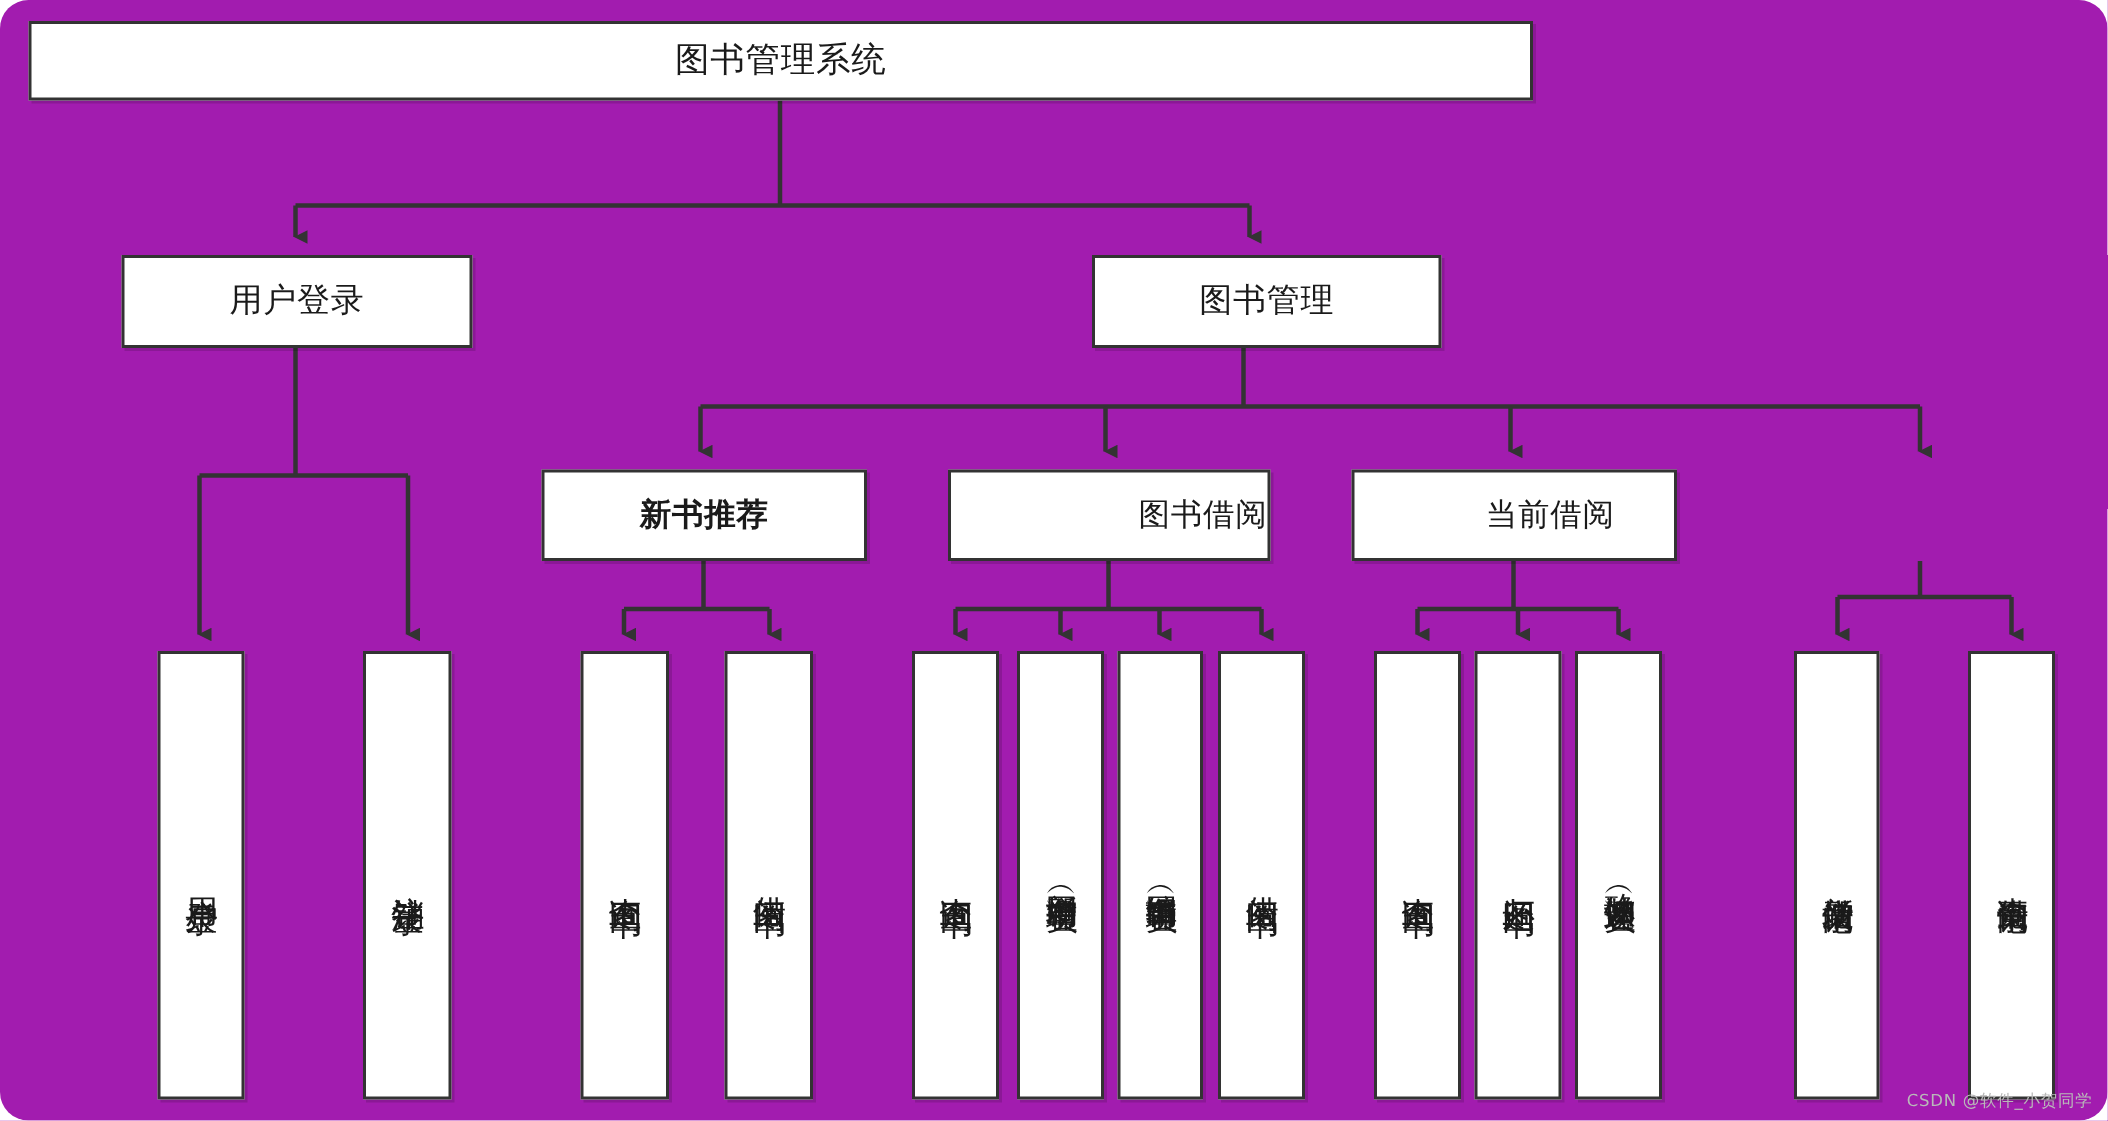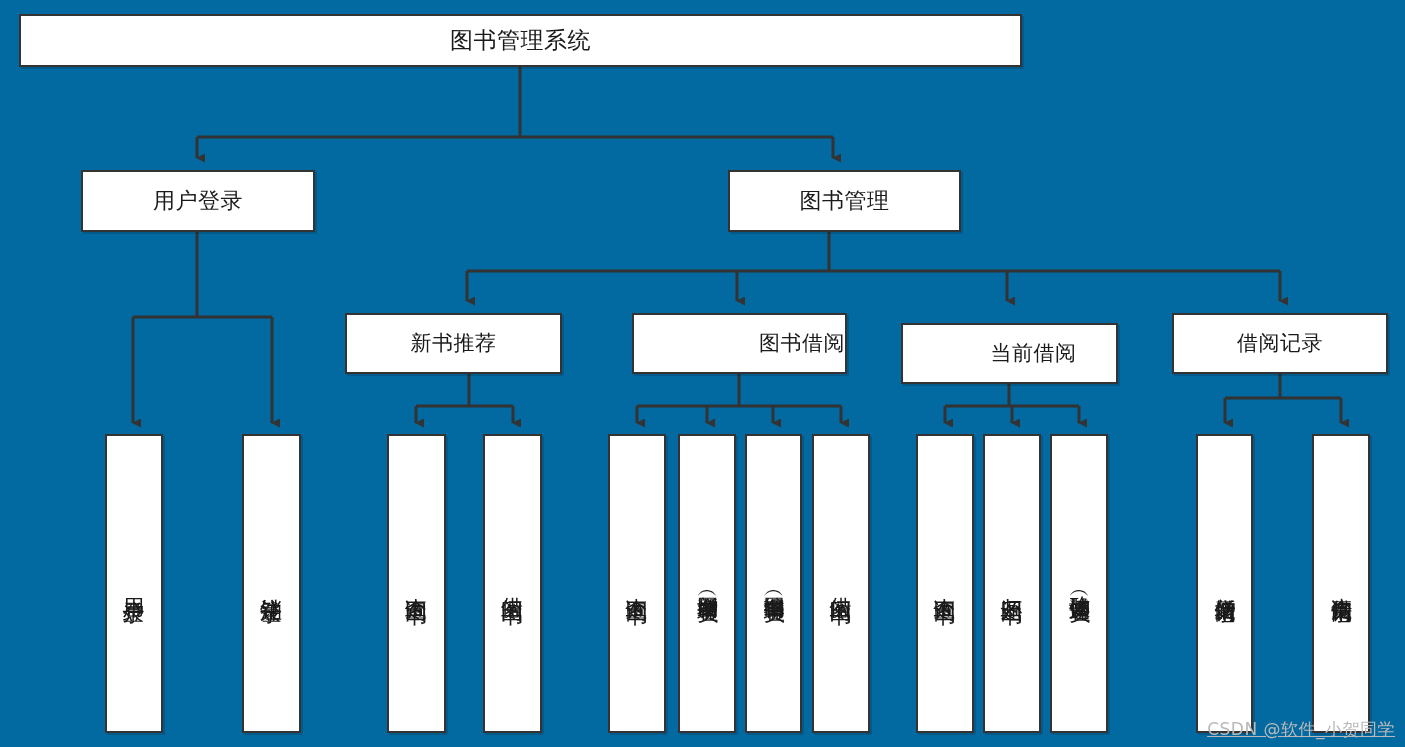--- a/index.html
+++ b/index.html
@@ -7,22 +7,23 @@
     padding: 0;
     background: #ffffff;
   }
   body {
     font-family: "DejaVu Sans", "Liberation Sans", sans-serif;
   }
   #canvas {
     position: relative;
     width: 1405px;
     height: 747px;
-    background: #0369a1;
+    background: #a21caf;
     overflow: hidden;
+    border-radius: 19px;
   }
   #diagram-svg {
     position: absolute;
     left: 0;
     top: 0;
   }
   .node {
     position: absolute;
     box-sizing: border-box;
     border: 2px solid #333333;
@@ -55,26 +56,25 @@
     white-space: nowrap;
   }
   .leaf.tall .node-label {
     font-size: 21px;
     letter-spacing: 1px;
   }
   #watermark {
     position: absolute;
     right: 10px;
     bottom: 6px;
-    font-size: 17px;
+    font-size: 11px;
     color: #b9b9b9;
     letter-spacing: 0.5px;
     white-space: nowrap;
     font-family: "DejaVu Sans", "Liberation Sans", sans-serif;
-    text-decoration: underline;
   }
 </style>
 </head>
 <body>
 
 <div id="canvas">
 
   <svg id="diagram-svg" width="1405" height="747">
     <defs>
       <marker id="arrowhead" markerWidth="9" markerHeight="9" refX="4.5" refY="8" orient="auto" markerUnits="userSpaceOnUse">
@@ -129,31 +129,28 @@
     <span class="node-label">图书管理系统</span>
   </div>
 
   <div class="node level1" style="left:81px; top:170px; width:234px; height:62px;">
     <span class="node-label">用户登录</span>
   </div>
   <div class="node level1" style="left:712px; top:170px; width:233px; height:62px;margin-left:16px;">
     <span class="node-label">图书管理</span>
   </div>
 
-  <div class="node level2" style="left:345px; top:313px; width:217px; height:61px;">
+  <div class="node level2" style="left:361px; top:313px; width:217px; height:61px;font-weight:bold;">
     <span class="node-label">新书推荐</span>
   </div>
   <div class="node level2" style="left:632px; top:313px; width:215px; height:61px;justify-content:flex-end;">
     <span class="node-label">图书借阅</span>
   </div>
-  <div class="node level2" style="left:901px; top:323px; width:217px; height:61px;padding-left:48px;">
+  <div class="node level2" style="left:901px; top:313px; width:217px; height:61px;padding-left:48px;">
     <span class="node-label">当前借阅</span>
-  </div>
-  <div class="node level2" style="left:1172px; top:313px; width:216px; height:61px;">
-    <span class="node-label">借阅记录</span>
   </div>
 
   <div class="node leaf" style="left:105px; top:434px; width:58px; height:299px;">
     <span class="node-label">用户登录</span>
   </div>
   <div class="node leaf" style="left:242px; top:434px; width:59px; height:299px;">
     <span class="node-label">注销登录</span>
   </div>
 
   <div class="node leaf" style="left:387px; top:434px; width:59px; height:299px;">

